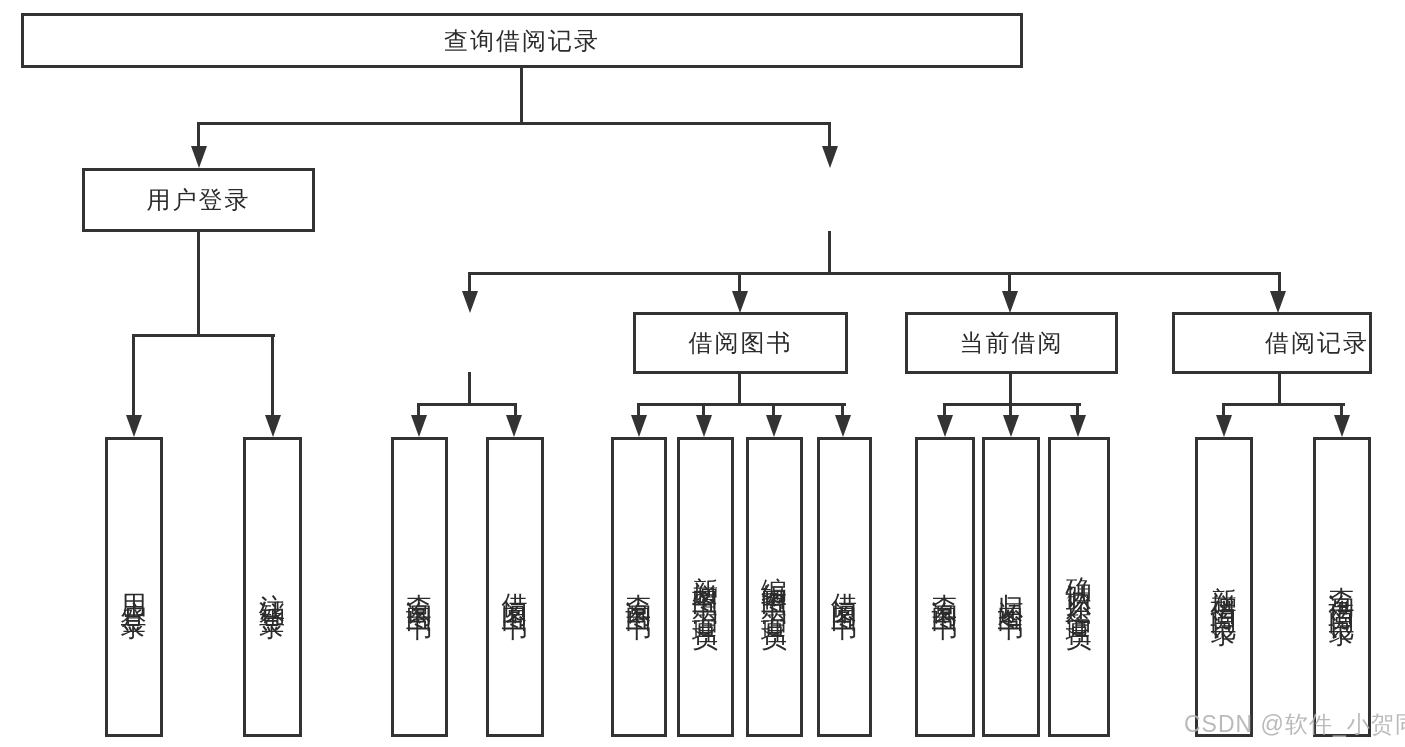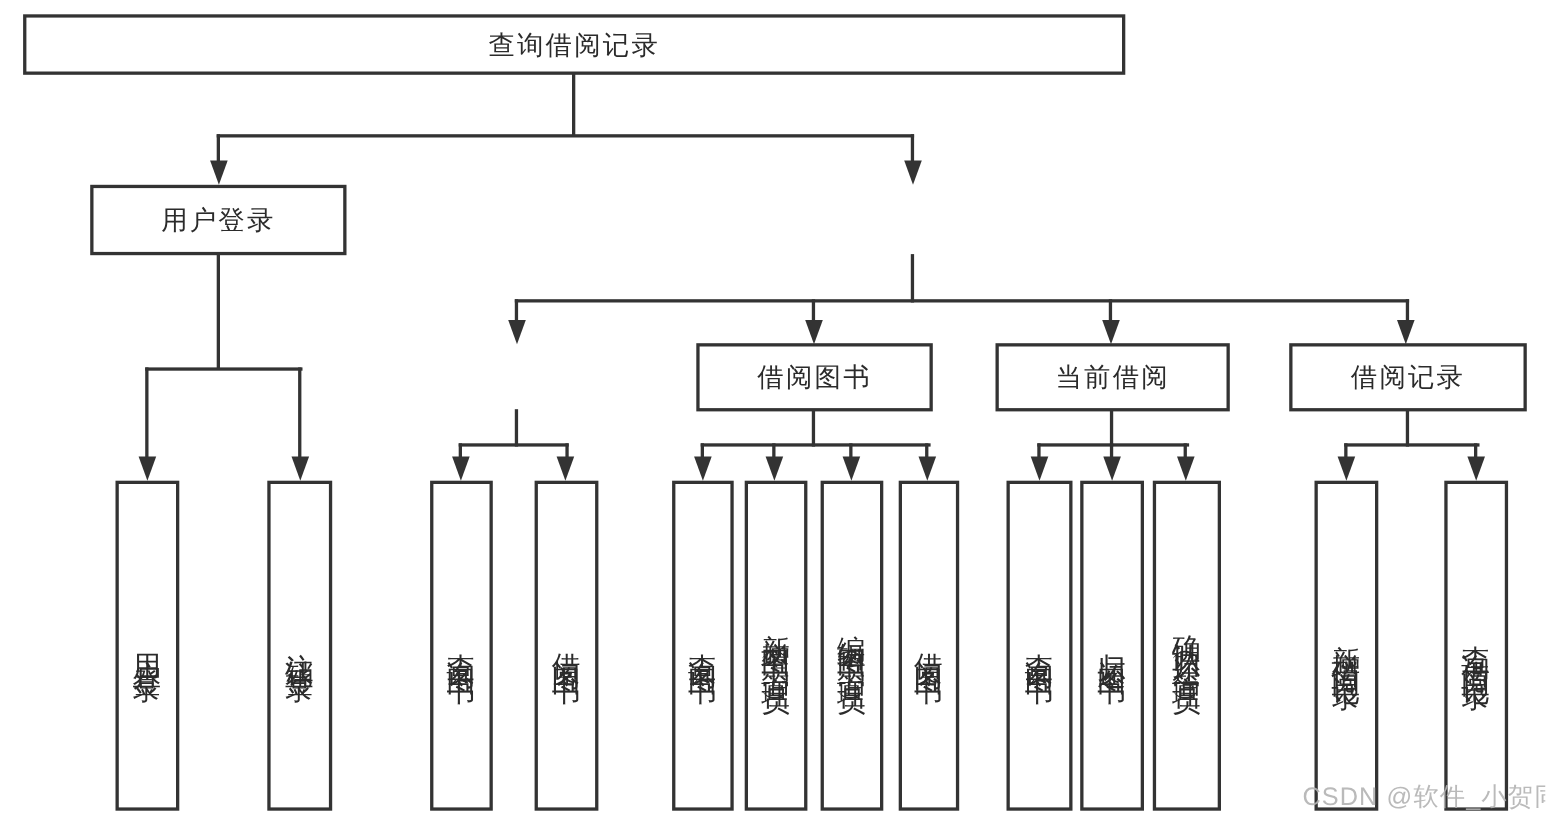--- a/index.html
+++ b/index.html
@@ -39,21 +39,21 @@
   <div class="box" style="left:82px;top:168px;width:233px;height:64px;">
     <span>用户登录</span>
   </div>
 
   <div class="box" style="left:633px;top:312px;width:215px;height:62px;">
     <span>借阅图书</span>
   </div>
   <div class="box" style="left:905px;top:312px;width:213px;height:62px;">
     <span>当前借阅</span>
   </div>
-  <div class="box" style="left:1172px;top:312px;width:216px;height:62px;">
+  <div class="box" style="left:1172px;top:312px;width:200px;height:62px;justify-content:flex-end;">
     <span>借阅记录</span>
   </div>
 
   <div class="box vbox" style="left:105px;width:58px;">
     <span>用户登录</span>
     </div>
   <div class="box vbox" style="left:243px;width:59px;">
     <span>注销登录</span>
     </div>
 

